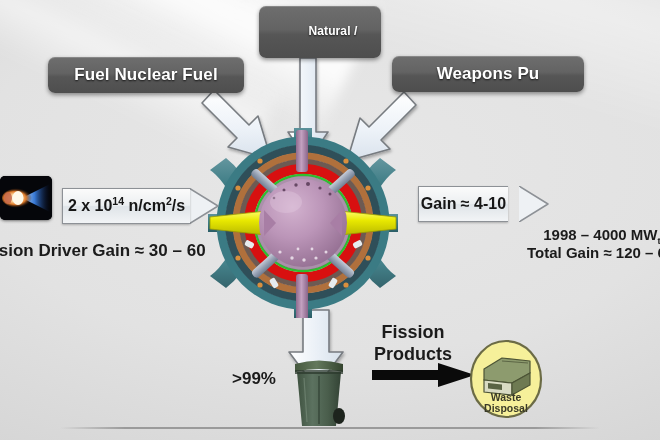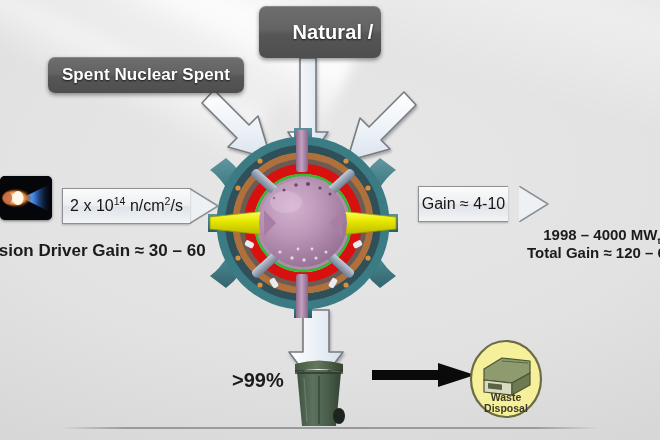--- a/index.html
+++ b/index.html
@@ -43,33 +43,33 @@
     background:linear-gradient(to bottom,#6e6e6e 0%,#636363 45%,#565656 55%,#4e4e4e 100%);
     border-radius:7px;
     box-shadow:0 2px 4px rgba(0,0,0,.42), inset 0 1px 0 rgba(255,255,255,.18);
     color:#fff;text-align:center;
     display:flex;align-items:center;justify-content:center;
     font-weight:bold;letter-spacing:.1px;
     text-shadow:0 1px 2px rgba(0,0,0,.75);
     line-height:1.15;
   }
   #box-snf{left:48px;top:57px;width:196px;height:36px;font-size:17px;}
-  #box-natu{left:259px;top:6px;width:122px;height:52px;font-size:20px;padding-left:26px;}
+  #box-natu{left:259px;top:6px;width:122px;height:52px;font-size:12px;padding-left:26px;}
   #box-wpu{left:392px;top:56px;width:192px;height:36px;font-size:17px;}
 
   
   .arrowlayer{position:absolute;left:0;top:0;width:660px;height:440px;pointer-events:none;}
 
   
   #reactor{position:absolute;left:208px;top:128px;width:190px;height:190px;}
 
   
   .callout{
     position:absolute;display:flex;align-items:center;
-    font-weight:normal;color:#161616;
+    font-weight:bold;color:#161616;
   }
   .callout .body{
     position:relative;box-sizing:border-box;
     background:linear-gradient(to bottom,#fbfbfb 0%,#eceff1 48%,#dfe4e8 52%,#f2f4f6 100%);
     border:1.5px solid #8d9196;
     border-right:none;
     display:flex;align-items:center;justify-content:center;
     box-shadow:0 1px 2px rgba(0,0,0,.25);
     height:100%;
   }
@@ -81,21 +81,21 @@
   .sup{font-size:.66em;vertical-align:super;line-height:0;}
   .sub{font-size:.62em;vertical-align:sub;line-height:0;}
 
   
   .caption{
     position:absolute;color:#1b1b1b;font-weight:bold;
     white-space:nowrap;line-height:1.18;
   }
   #cap-fusiongain{left:-22px;top:241px;font-size:17px;}
   #cap-power{left:527px;top:226px;font-size:15px;text-align:center;}
-  #cap-burnup{left:232px;top:368px;font-size:20px;text-align:center;line-height:1.25;}
+  #cap-burnup{left:232px;top:368px;font-size:17px;text-align:center;line-height:1.25;}
   #cap-fission{left:374px;top:322px;font-size:18px;text-align:center;line-height:1.2;}
 
   
   #driver-thumb{
     position:absolute;left:0px;top:176px;width:52px;height:44px;
     border-radius:5px;overflow:hidden;
     box-shadow:0 1px 3px rgba(0,0,0,.5);
     background:#05060a;
   }
 
@@ -258,29 +258,32 @@
           <circle cx="108" cy="130" r="1.6"></circle>
         <circle cx="118" cy="124" r="1.5"></circle>
           <circle cx="90" cy="121" r="1.4"></circle>
         <circle cx="104" cy="121" r="1.4"></circle>
       </g>
       <ellipse cx="78" cy="74" rx="16" ry="11" fill="#e4cde1" opacity=".35"></ellipse>
     </g>
   </svg>
 
   <div class="feedbox" id="box-snf">
-    <span>Spent Nuclear Spent</span>
+    <span>Fuel Nuclear Fuel</span>
   </div>
 
   <div class="feedbox" id="box-natu">
     <span>
       <span>Natural /</span><br>
     </span>
   </div>
 
+  <div class="feedbox" id="box-wpu">
+    <span>Weapons Pu</span>
+  </div>
 
   <div class="callout" id="cal-left">
     <div class="body">
       <span><span>2 x 10</span><span class="sup">14</span><span> n/cm</span><span class="sup">2</span><span>/s</span></span>
     </div>
     <svg width="30" height="36" viewBox="0 0 30 36" style="display:block;margin-left:-1px;">
       <path d="M0,0 L0,36 L29,18 Z" fill="#eef1f4" stroke="#8d9196" stroke-width="1.5" stroke-linejoin="round"></path>
       <path d="M0,1 L0,35" stroke="#eef1f4" stroke-width="2"></path>
     </svg>
   </div>
@@ -299,20 +302,24 @@
 
   <div class="caption" id="cap-power">
     <div><span>1998 – 4000 MW</span><span class="sub">th</span></div>
     <div>Total Gain ≈ 120 – 600</div>
   </div>
 
   <div class="caption" id="cap-burnup">
     <div>&gt;99%</div>
   </div>
 
+  <div class="caption" id="cap-fission">
+    <div>Fission</div>
+    <div>Products</div>
+  </div>
 
   <svg id="driver-thumb" viewBox="0 0 52 44">
     <defs>
       <radialGradient id="hotg" cx="38%" cy="50%" r="50%">
         <stop offset="0%" stop-color="#ffffff"></stop>
         <stop offset="35%" stop-color="#ffd9a0"></stop>
         <stop offset="65%" stop-color="#e07b2a"></stop>
         <stop offset="100%" stop-color="#2a1206" stop-opacity="0"></stop>
       </radialGradient>
       <linearGradient id="coneg" x1="0" y1="0" x2="1" y2="0">

